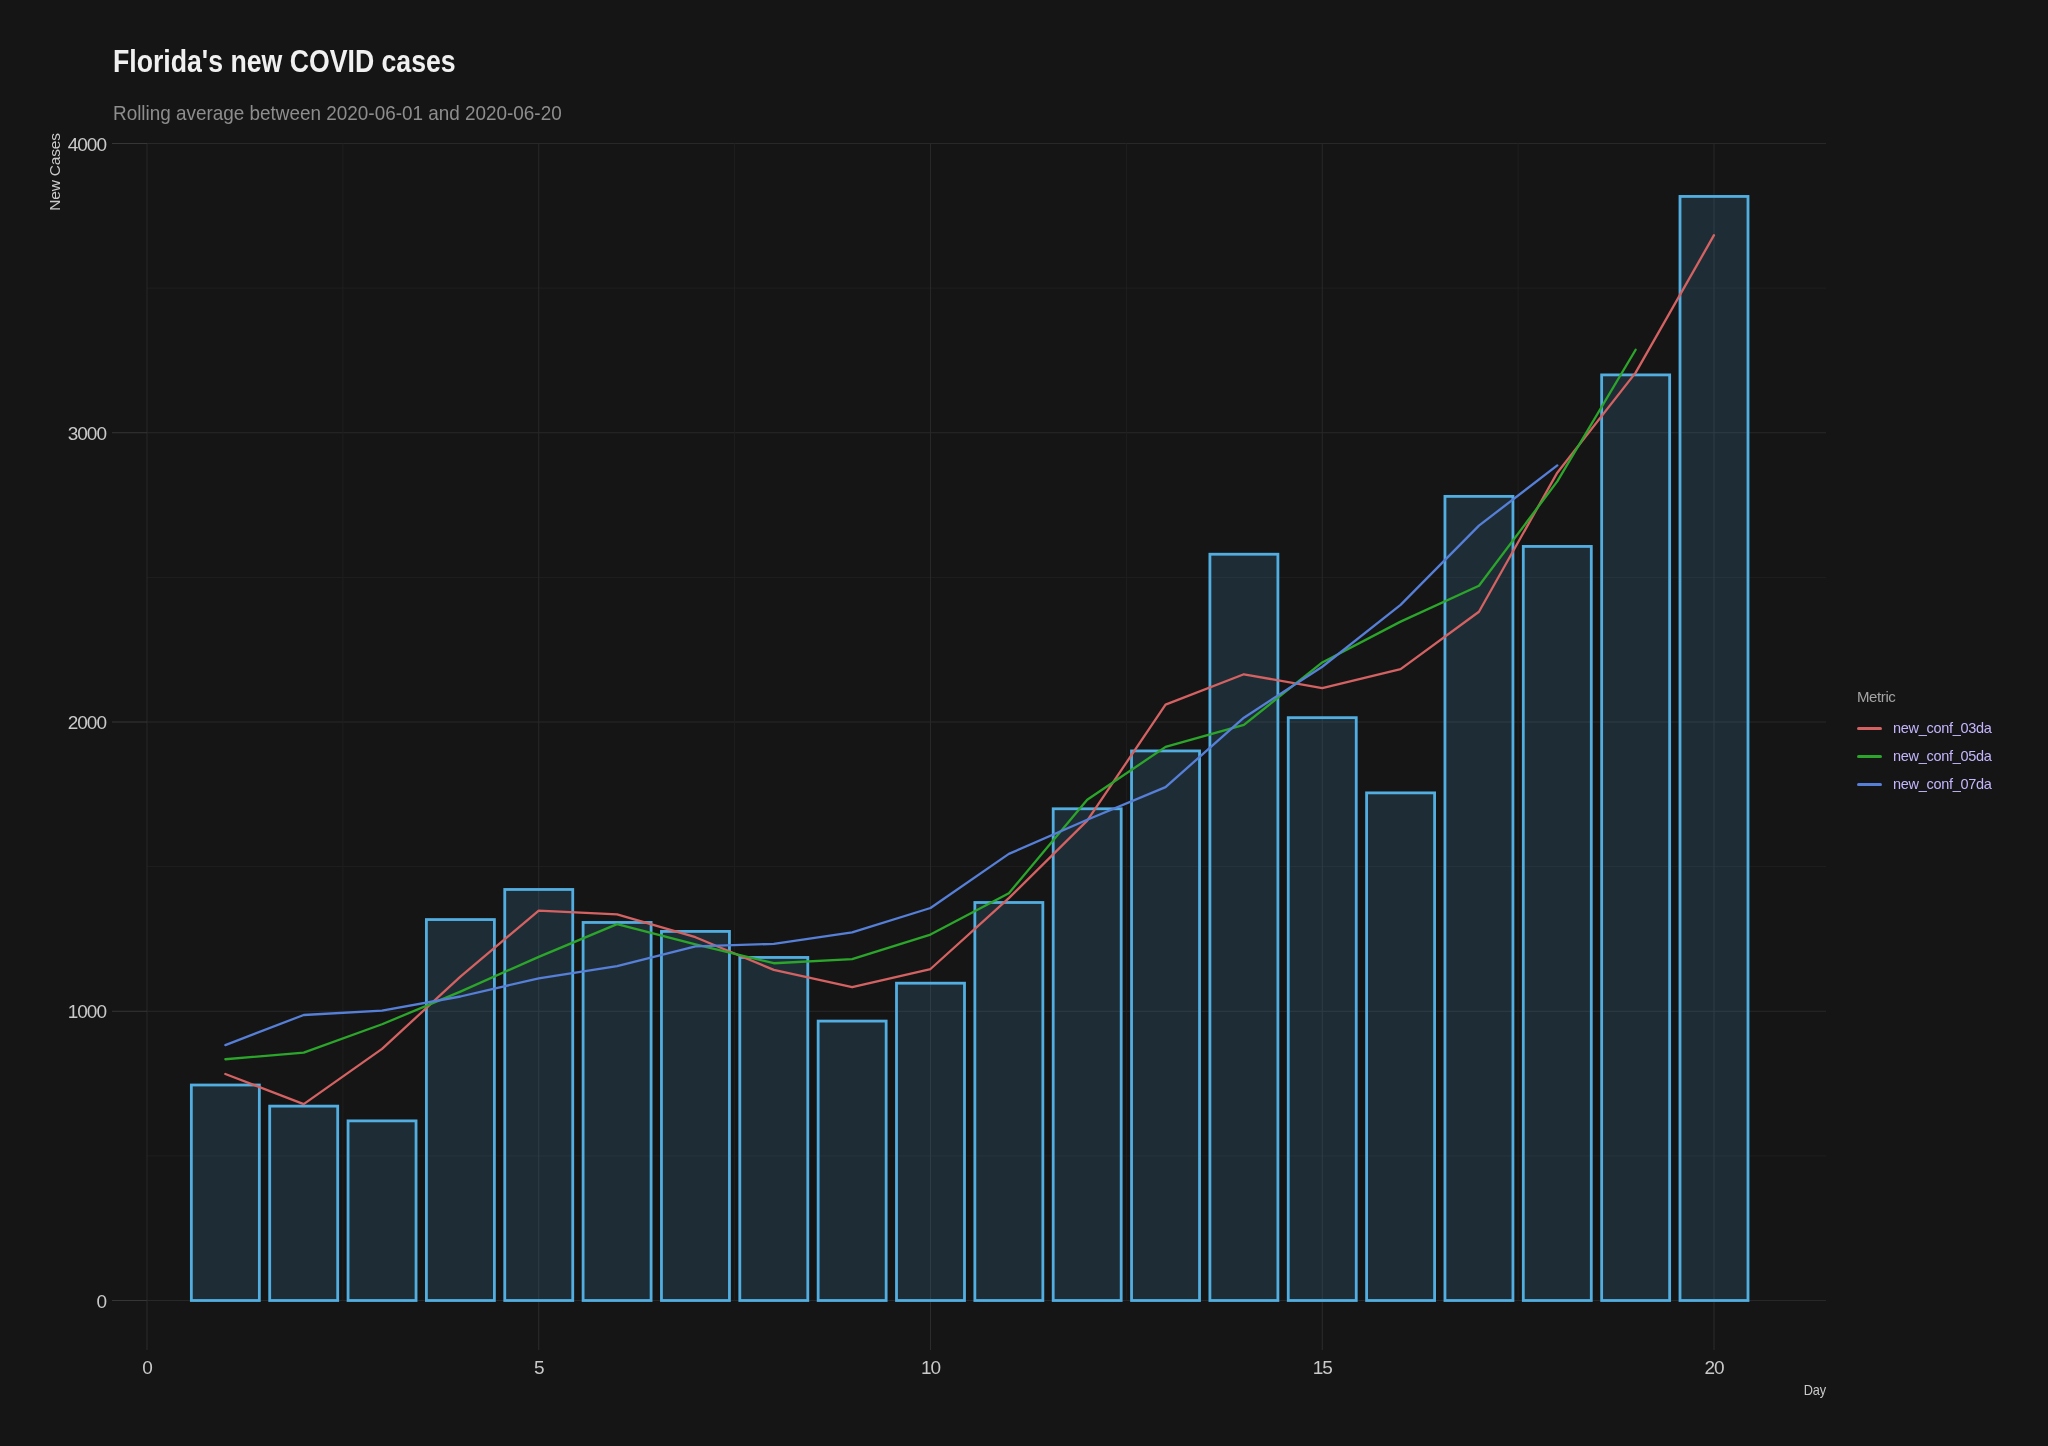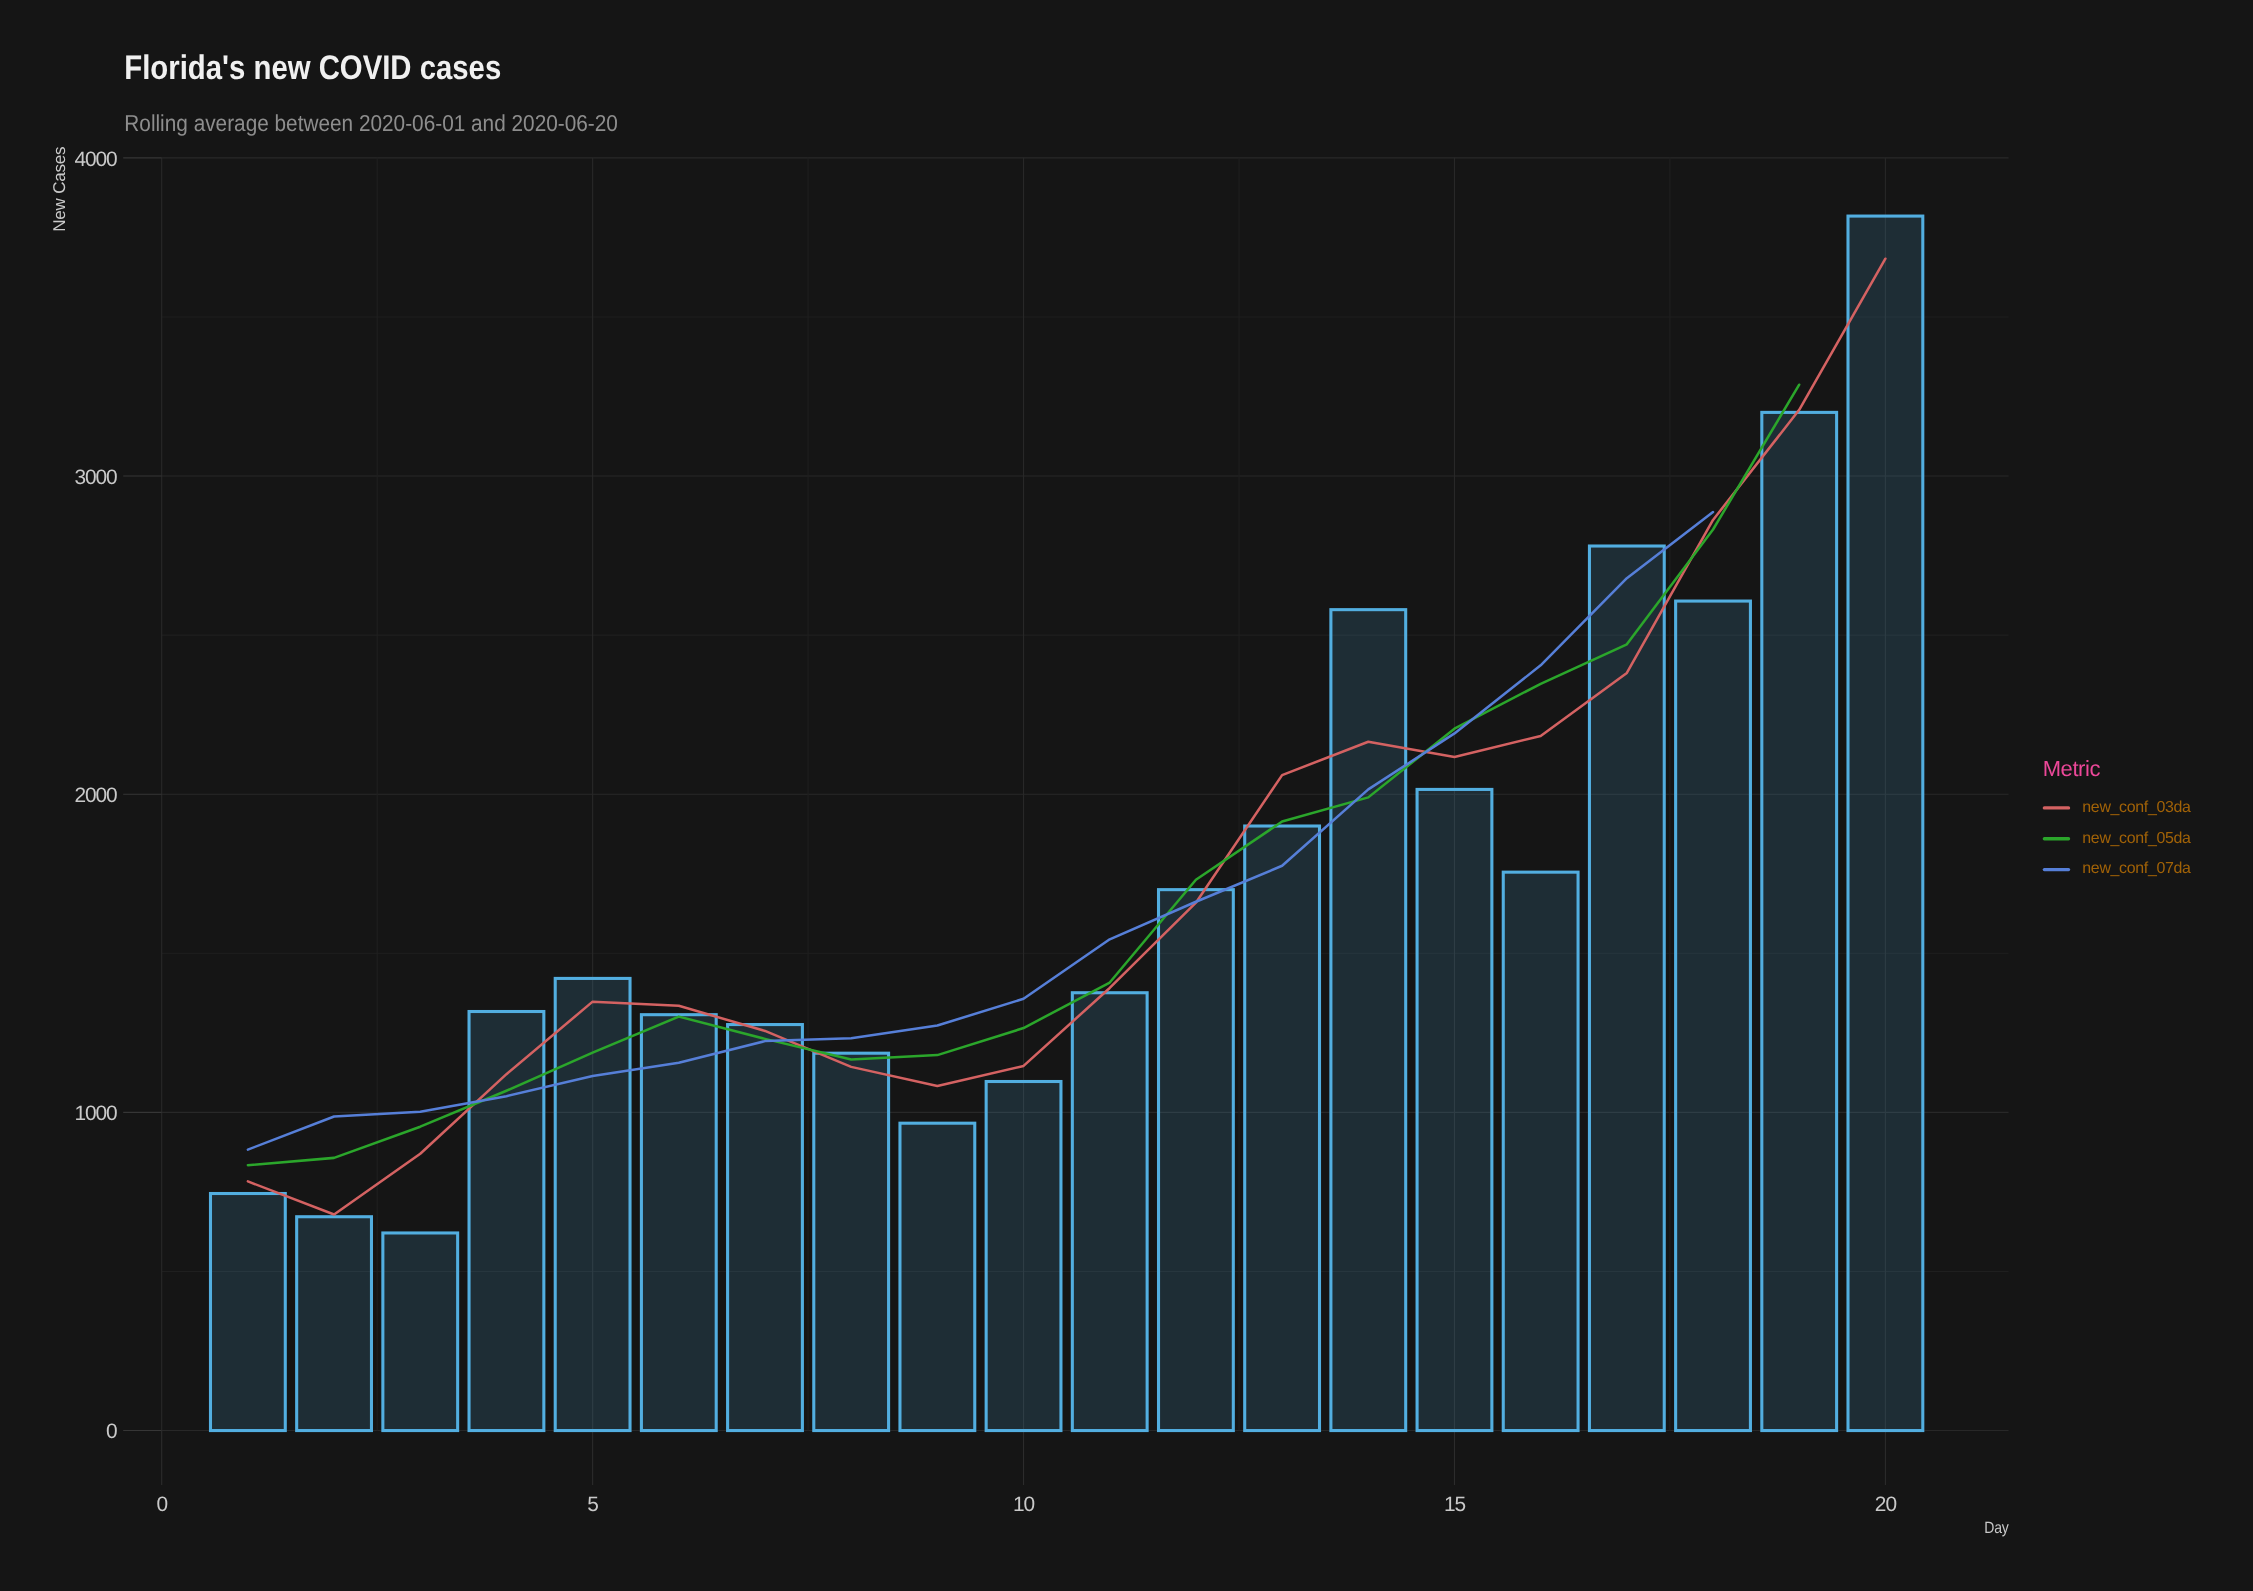--- a/index.html
+++ b/index.html
@@ -3,24 +3,24 @@
 <meta charset="utf-8">
 <style>
   html,body{margin:0;padding:0;background:#151515;width:2048px;height:1446px;overflow:hidden;font-family:"Liberation Sans",sans-serif;}
   #chart-root{position:relative;width:2048px;height:1446px;}
   #plot{position:absolute;left:0;top:0;}
   .title{position:absolute;left:113px;top:44px;font-size:31px;font-weight:bold;color:#f0f0f0;transform:scaleX(0.86);transform-origin:left top;white-space:nowrap;}
   .subtitle{position:absolute;left:113px;top:101px;font-size:21px;color:#8d8d8d;transform:scaleX(0.9);transform-origin:left top;white-space:nowrap;}
   .yaxis-title{position:absolute;left:55px;top:172px;font-size:15.5px;color:#c9c9c9;letter-spacing:-0.2px;transform:translate(-50%,-50%) rotate(-90deg);white-space:nowrap;}
   .xaxis-title{position:absolute;left:1826px;top:1381px;font-size:15px;color:#c9c9c9;letter-spacing:-0.2px;transform:translateX(-100%) scaleX(0.85);transform-origin:right top;white-space:nowrap;}
   .legend{position:absolute;left:1857px;top:688px;}
-  .legend-title{font-size:20px;color:#ec4899;letter-spacing:-0.4px;margin-bottom:9px;}
+  .legend-title{font-size:15px;color:#a3a3a3;letter-spacing:-0.4px;margin-bottom:9px;}
   .legend-item{display:flex;align-items:center;height:28px;}
   .legend-swatch{display:inline-block;width:25px;height:3px;border-radius:2px;margin-right:11px;flex:none;}
-  .legend-label{font-size:14.5px;color:#a16207;letter-spacing:-0.3px;white-space:nowrap;}
+  .legend-label{font-size:14.5px;color:#c4b5fd;letter-spacing:-0.3px;white-space:nowrap;}
   text{font-family:"Liberation Sans",sans-serif;fill:#c9c9c9;font-size:19px;letter-spacing:-1px;}
 </style>
 </head>
 <body>
 
 <div id="chart-root">
   <svg id="plot" width="2048" height="1446">
       <line x1="147" x2="1826" y1="1300.5" y2="1300.5" stroke="#282828" stroke-width="1"></line>
       <line x1="147" x2="1826" y1="1155.875" y2="1155.875" stroke="#1f1f1f" stroke-width="1"></line>
       <line x1="147" x2="1826" y1="1011.25" y2="1011.25" stroke="#282828" stroke-width="1"></line>

